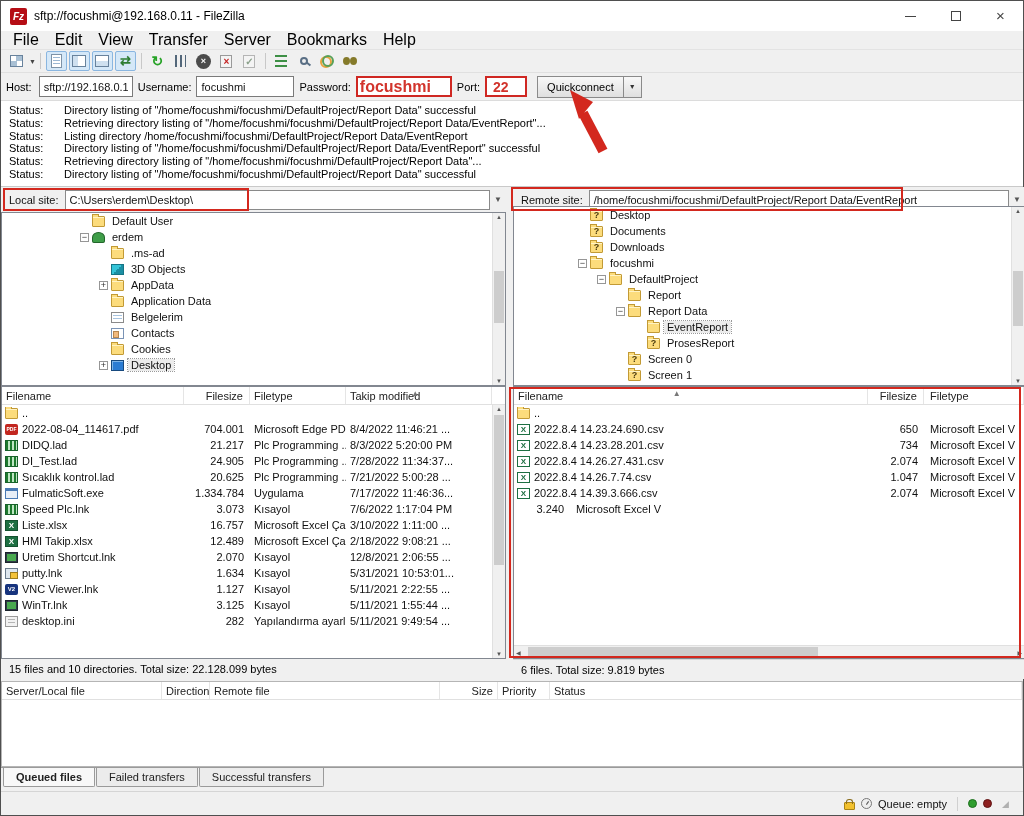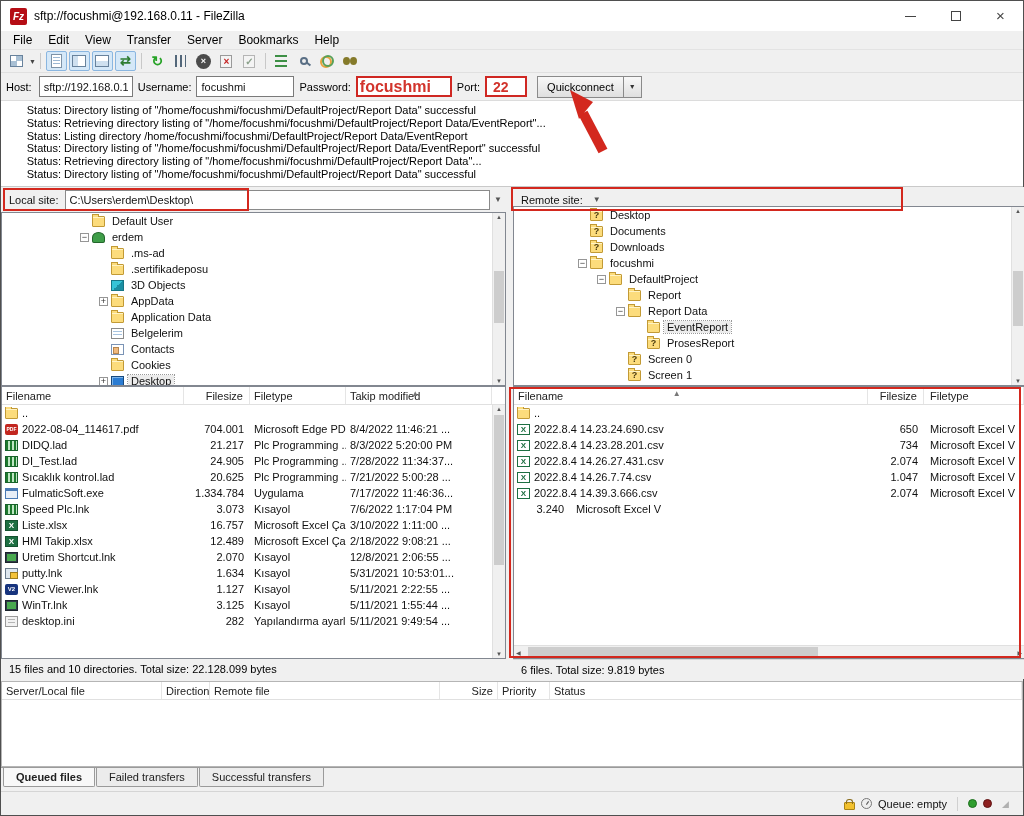--- a/index.html
+++ b/index.html
@@ -12,21 +12,21 @@
   .fz-icon { width:17px; height:17px; margin:0 7px 0 9px; background:#b50d15; color:#fff; font:bold italic 10px/17px "Liberation Sans",sans-serif; text-align:center; border-radius:2px; }
   .title-text { font-size:12px; color:#000; }
   .win-controls { margin-left:auto; display:flex; height:100%; }
   .win-btn { width:45px; height:100%; display:flex; align-items:center; justify-content:center; color:#444; }
   .glyph-min { width:11px; border-bottom:1px solid #444; height:1px; }
   .glyph-max { width:10px; height:10px; border:1px solid #444; }
   .glyph-close { font-size:15px; line-height:10px; }
 
   
   .menubar { position:absolute; left:0; top:30px; right:0; height:19px; background:#f0f0f0; display:flex; align-items:center; padding-left:4px; border-bottom:1px solid #e3e3e3; }
-  .menu-item { padding:2px 8px; font-size:12px; color:#000; }
+  .menu-item { padding:2px 8px; font-size:16px; color:#000; }
 
   
   .toolbar { position:absolute; left:0; top:49px; right:0; height:23px; display:flex; align-items:center; padding-left:4px; background:#f0f0f0; border-bottom:1px solid #e0e0e0; }
   .tbi { width:21px; height:20px; display:inline-flex; align-items:center; justify-content:center; margin:0 1px; border:1px solid transparent; border-radius:2px; position:relative; }
   .tbi.on { background:#d5e8f8; border-color:#8ab6e0; }
   .tb-sep { width:1px; height:16px; background:#c8c8c8; margin:0 4px; }
   .drop-caret { font-size:7px; color:#444; margin-left:1px; }
   .art-grid { width:13px; height:12px; border:1px solid #68829c; background:conic-gradient(#a9c0d4 0 25%, #fff 0 50%, #a9c0d4 0 75%, #fff 0); }
   .art-page { width:11px; height:14px; background:#fff; border:1px solid #7d93a8; position:relative; }
   .art-page::before { content:""; position:absolute; inset:2px 1px; background:repeating-linear-gradient(to bottom,#9cb8d4 0 1px, transparent 1px 3px); }
@@ -55,21 +55,21 @@
   #qc-host { width:94px; margin-left:2px; }
   #qc-user { width:98px; }
   #qc-pass { width:96px; border:2px solid #cf2722; color:#d2342c; font-size:16px; font-weight:bold; padding:0 2px; }
   #qc-port { width:42px; border:2px solid #cf2722; color:#d2342c; font-size:14px; font-weight:bold; text-align:left; padding:0 6px; }
   .qc-btn { margin-left:10px; height:22px; padding:0 9px; background:linear-gradient(#f8f8f8,#dfdfdf); border:1px solid #8a8a8a; font:11px "Liberation Sans",sans-serif; color:#000; }
   .qc-drop { height:22px; width:18px; background:linear-gradient(#f8f8f8,#dfdfdf); border:1px solid #8a8a8a; border-left:none; font-size:7px; color:#333; }
 
   
   .log { position:absolute; left:0; top:100px; right:0; height:86px; background:#fff; border-bottom:1px solid #c9c9c9; padding:3px 0 0 8px; overflow:hidden; }
   .log-row { height:12.8px; line-height:12.8px; white-space:nowrap; }
-  .log-label { display:inline-block; width:52px; color:#000;text-align:right; }
+  .log-label { display:inline-block; width:52px; color:#000; }
   .log-text { color:#000; }
 
   
   .sitebar { position:absolute; top:186px; height:25px; background:#f0f0f0; display:flex; align-items:center; }
   .sitebar.left { left:0; width:505px; }
   .sitebar.right { left:512px; width:512px; }
   .site-label { margin:0 6px 0 8px; white-space:nowrap; }
   .site-combo { flex:1; height:20px; border:1px solid #8a8a8a; background:#fff; display:flex; align-items:center; padding:0 4px; white-space:nowrap; overflow:hidden; }
   .site-chev { width:16px; text-align:center; color:#555; font-size:8px; }
 
@@ -310,45 +310,43 @@
 
   <div class="sitebar left">
     <span class="site-label">Local site:</span>
     <span class="site-combo">
         <span>C:\Users\erdem\Desktop\</span>
       </span>
     <span class="site-chev">▼</span>
   </div>
   <div class="sitebar right">
     <span class="site-label">Remote site:</span>
+    <span class="site-combo">
+        <span>/home/focushmi/focushmi/DefaultProject/Report Data/EventReport</span>
+      </span>
     <span class="site-chev">▼</span>
   </div>
 
   <div class="tree ltree">
     <div>
 
     <div class="trow" data-indent="0">
         <span class="exp"></span>
         <span class="ticon" data-icon="folder"></span>
         <span class="tlabel">Default User</span>
       </div>
         <div class="trow" data-indent="0">
         <span class="exp">−</span>
         <span class="ticon" data-icon="user"></span>
         <span class="tlabel">erdem</span>
       </div>
         <div class="trow" data-indent="1">
         <span class="exp"></span>
         <span class="ticon" data-icon="folder"></span>
         <span class="tlabel">.ms-ad</span>
-      </div>
-        <div class="trow" data-indent="1">
-        <span class="exp"></span>
-        <span class="ticon" data-icon="folder"></span>
-        <span class="tlabel">.sertifikadeposu</span>
       </div>
         <div class="trow" data-indent="1">
         <span class="exp"></span>
         <span class="ticon" data-icon="objects3d"></span>
         <span class="tlabel">3D Objects</span>
       </div>
         <div class="trow" data-indent="1">
         <span class="exp">+</span>
         <span class="ticon" data-icon="folder"></span>
         <span class="tlabel">AppData</span>

